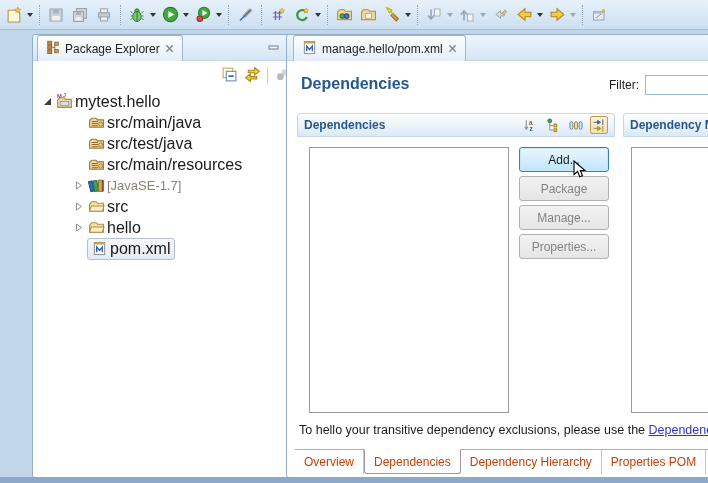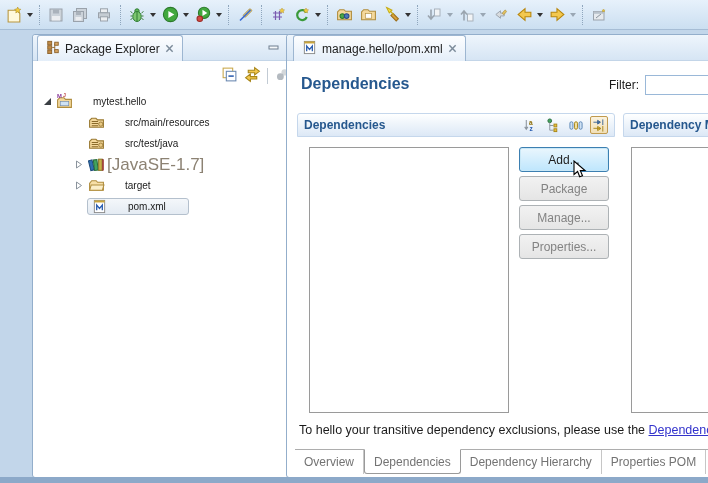--- a/index.html
+++ b/index.html
@@ -51,22 +51,22 @@
     display:flex; align-items:center; gap:6px;
   }
   .pe-sep { width:1px; height:16px; background:#c2cbd4; }
   .tri-menu { width:0; height:0; border:4px solid transparent; border-top:5px solid #5f6c7a; margin-top:4px; }
   .tree { position:absolute; left:0; top:56px; right:0; }
   .trow { display:flex; align-items:center; height:21px; white-space:nowrap; }
   .lvl0 { padding-left:6px; }
   .lvl1 { padding-left:38px; }
   .tw { width:16px; display:flex; justify-content:center; flex:none; }
   .ticon { width:18px; display:flex; justify-content:center; flex:none; }
-  .tlabel { padding:1px 20px; font-size:10px; }
-  .tsuffix { color:#8c8273; font-size:17px; padding-left:2px; }
+  .tlabel { padding:1px 2px; font-size:16px; }
+  .tsuffix { color:#8c8273; font-size:13px; padding-left:2px; }
   .selbox {
     display:flex; align-items:center;
     background:linear-gradient(#f4f7fa,#e4ebf3);
     border:1px solid #b4c0cd; border-radius:3px; padding:0 2px;
   }
   
   #editor { left:286px; top:34px; width:424px; height:444px; border-radius:3px 0 0 3px; }
   .form-title {
     position:absolute; left:14px; top:40px;
     font-size:16px; font-weight:bold; color:#26588e;
@@ -101,21 +101,21 @@
     border:1px solid #3c7fb1; background:linear-gradient(#eaf6fd,#bee6fd);
     color:#1e1e1e; box-shadow:0 0 0 1px #c9e8f7 inset;
   }
   .hint { position:absolute; left:12px; top:388px; white-space:nowrap; font-size:12.5px; }
   .hint a { color:#3333cc; text-decoration:underline; }
   .btabs {
     position:absolute; left:8px; right:-2px; top:414px; height:25px;
     border-top:1px solid #adadad; display:flex; align-items:stretch;
   }
   .btab {
-    display:flex; align-items:center; padding:0 9px; color:#737373;
+    display:flex; align-items:center; padding:0 9px; color:#c2410c;
     border-right:1px solid #c6c6c6; white-space:nowrap;
   }
   .btab.active {
     margin-top:-1px; background:#fff;
     border:1px solid #9a9a9a; border-top:1px solid #fff;
     border-radius:0 0 3px 3px;
   }
   
   .bottom-strip { position:absolute; left:0; top:477px; width:708px; height:6px; background:#8ca9c9; }
   
@@ -344,32 +344,43 @@
     </div>
     <div class="trow lvl1">
       <span class="tw"></span>
       <span class="ticon">
         <svg width="17" height="17" viewBox="0 0 16 16">
             <path d="M1.5 6l2-2h4L9 5.5h5.5v7H1.5z" fill="#f4d89c" stroke="#9a7a32"></path>
             <path d="M3.5 7h6M3.5 9h6M3.5 11h6" stroke="#8a6a2a"></path>
             <circle cx="12" cy="9.5" r="2" fill="#e8c982" stroke="#8a6a2a" stroke-width=".7"></circle>
           </svg>
       </span>
-      <span class="tlabel">src/main/resources</span>
+      <span class="tlabel">src/main/java</span>
     </div>
     <div class="trow lvl1">
       <span class="tw"></span>
       <span class="ticon">
         <svg width="17" height="17" viewBox="0 0 16 16">
             <path d="M1.5 6l2-2h4L9 5.5h5.5v7H1.5z" fill="#f4d89c" stroke="#9a7a32"></path>
             <path d="M3.5 7h6M3.5 9h6M3.5 11h6" stroke="#8a6a2a"></path>
             <circle cx="12" cy="9.5" r="2" fill="#e8c982" stroke="#8a6a2a" stroke-width=".7"></circle>
           </svg>
       </span>
       <span class="tlabel">src/test/java</span>
+    </div>
+    <div class="trow lvl1">
+      <span class="tw"></span>
+      <span class="ticon">
+        <svg width="17" height="17" viewBox="0 0 16 16">
+            <path d="M1.5 6l2-2h4L9 5.5h5.5v7H1.5z" fill="#f4d89c" stroke="#9a7a32"></path>
+            <path d="M3.5 7h6M3.5 9h6M3.5 11h6" stroke="#8a6a2a"></path>
+            <circle cx="12" cy="9.5" r="2" fill="#e8c982" stroke="#8a6a2a" stroke-width=".7"></circle>
+          </svg>
+      </span>
+      <span class="tlabel">src/main/resources</span>
     </div>
     <div class="trow lvl1">
       <span class="tw">
         <svg width="9" height="9" viewBox="0 0 9 9">
             <path d="M1.5 1l5 3.5-5 3.5z" fill="#fff" stroke="#8a939c"></path>
           </svg>
       </span>
       <span class="ticon">
         <svg width="17" height="17" viewBox="0 0 16 16">
             <rect x="1.5" y="4" width="3.4" height="9.5" fill="#2f6fb2" stroke="#1d4a7a" transform="rotate(-14 3.2 8.7)"></rect>
@@ -385,21 +396,35 @@
         <svg width="9" height="9" viewBox="0 0 9 9">
             <path d="M1.5 1l5 3.5-5 3.5z" fill="#fff" stroke="#8a939c"></path>
           </svg>
       </span>
       <span class="ticon">
         <svg width="17" height="17" viewBox="0 0 16 16">
             <path d="M1.5 6l2-2.5h4.2L9 5h5.5v7.5H1.5z" fill="#f7dfa8" stroke="#b08d3e"></path>
             <path d="M1.5 12.5L3 7.5h12l-1.5 5z" fill="#fbeec9" stroke="#b08d3e"></path>
           </svg>
       </span>
-      <span class="tlabel">target</span>
+      <span class="tlabel">src</span>
+    </div>
+    <div class="trow lvl1">
+      <span class="tw">
+        <svg width="9" height="9" viewBox="0 0 9 9">
+            <path d="M1.5 1l5 3.5-5 3.5z" fill="#fff" stroke="#8a939c"></path>
+          </svg>
+      </span>
+      <span class="ticon">
+        <svg width="17" height="17" viewBox="0 0 16 16">
+            <path d="M1.5 6l2-2.5h4.2L9 5h5.5v7.5H1.5z" fill="#f7dfa8" stroke="#b08d3e"></path>
+            <path d="M1.5 12.5L3 7.5h12l-1.5 5z" fill="#fbeec9" stroke="#b08d3e"></path>
+          </svg>
+      </span>
+      <span class="tlabel">hello</span>
     </div>
     <div class="trow lvl1">
       <span class="tw"></span>
       <span class="selbox">
         <span class="ticon">
           <svg width="15" height="15" viewBox="0 0 16 16">
               <rect x="2.5" y="1.5" width="11" height="13" fill="#fff" stroke="#8a8a8a"></rect>
               <rect x="2.5" y="1.5" width="11" height="2.2" fill="#c8a43c"></rect>
               <path d="M5 12V6.5L8 10l3-3.5V12" stroke="#2a5db0" stroke-width="1.4" fill="none"></path>
             </svg>

